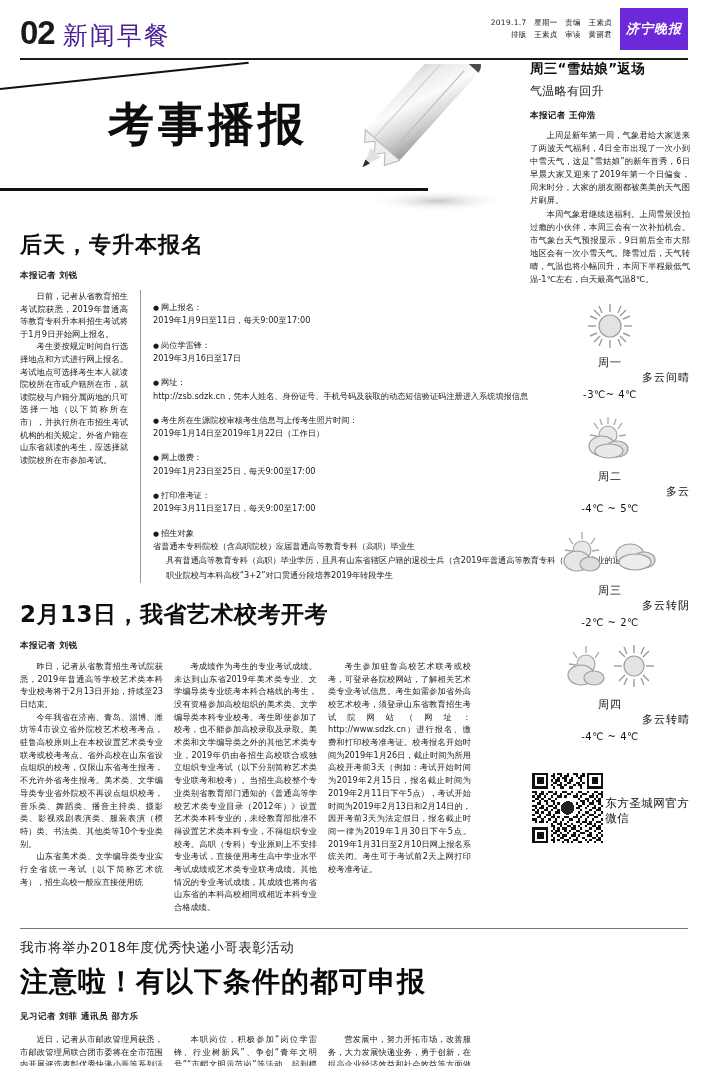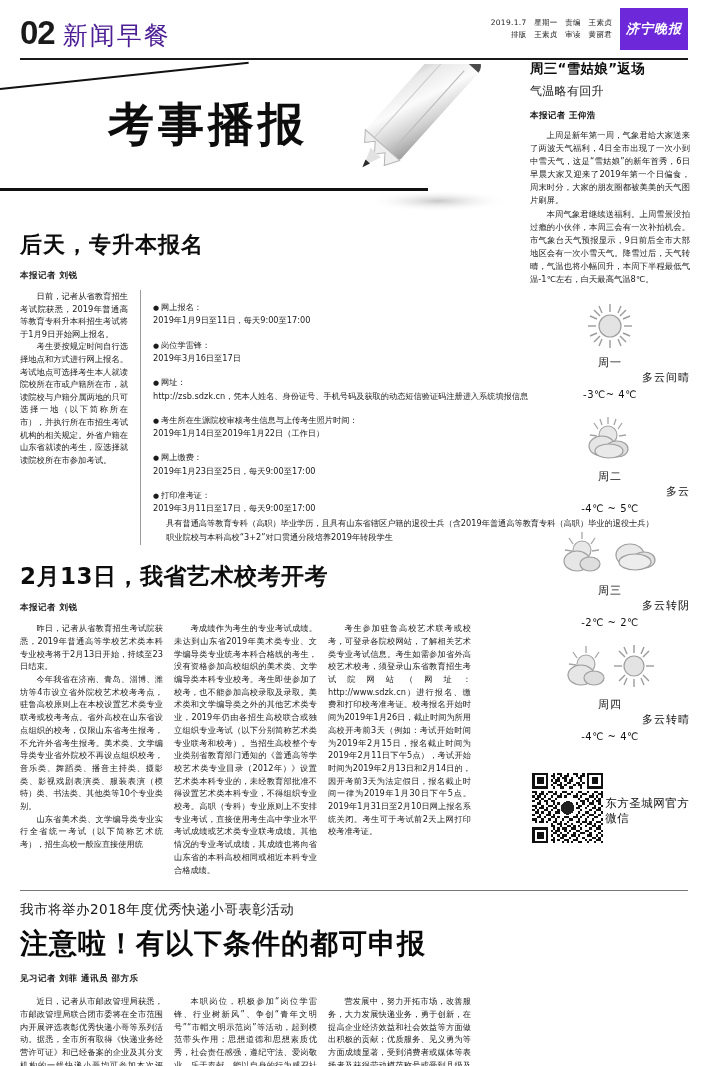--- a/index.html
+++ b/index.html
@@ -159,20 +159,22 @@
         <div class="bullet-title">岗位学雷锋：</div>
         <div class="bullet-text">2019年3月16日至17日</div>
         <div class="bullet-title">网址：</div>
         <div class="bullet-text">http://zsb.sdzk.cn，凭本人姓名、身份证号、手机号码及获取的动态短信验证码注册进入系统填报信息</div>
         <div class="bullet-title">考生所在生源院校审核考生信息与上传考生照片时间：</div>
         <div class="bullet-text">2019年1月14日至2019年1月22日（工作日）</div>
         <div class="bullet-title">网上缴费：</div>
         <div class="bullet-text">2019年1月23日至25日，每天9:00至17:00</div>
         <div class="bullet-title">打印准考证：</div>
         <div class="bullet-text">2019年3月11日至17日，每天9:00至17:00</div>
+        <div class="bullet-title">招生对象</div>
+        <div class="bullet-text">省普通本专科院校（含高职院校）应届普通高等教育专科（高职）毕业生</div>
         <div class="bullet-text indent">具有普通高等教育专科（高职）毕业学历，且具有山东省辖区户籍的退役士兵（含2019年普通高等教育专科（高职）毕业的退役士兵）</div>
         <div class="bullet-text indent">职业院校与本科高校“3+2”对口贯通分段培养2019年转段学生</div>
       </div>
     </div>
   </div>
 
   <div>
     <div class="headline-2">2月13日，我省艺术校考开考</div>
     <div class="byline">本报记者 刘锐</div>
     <div class="cols-3">

